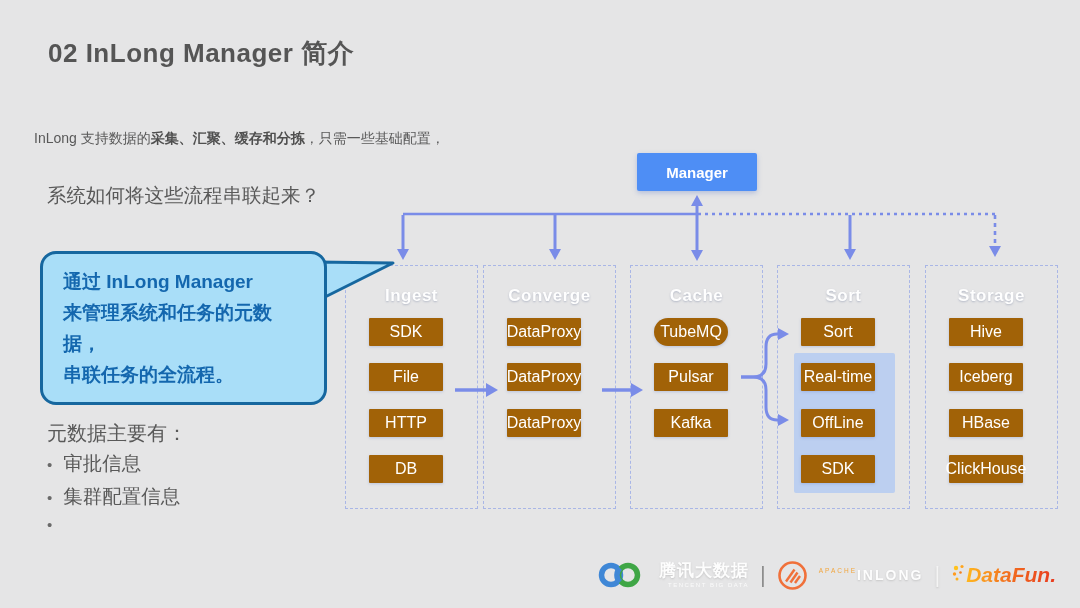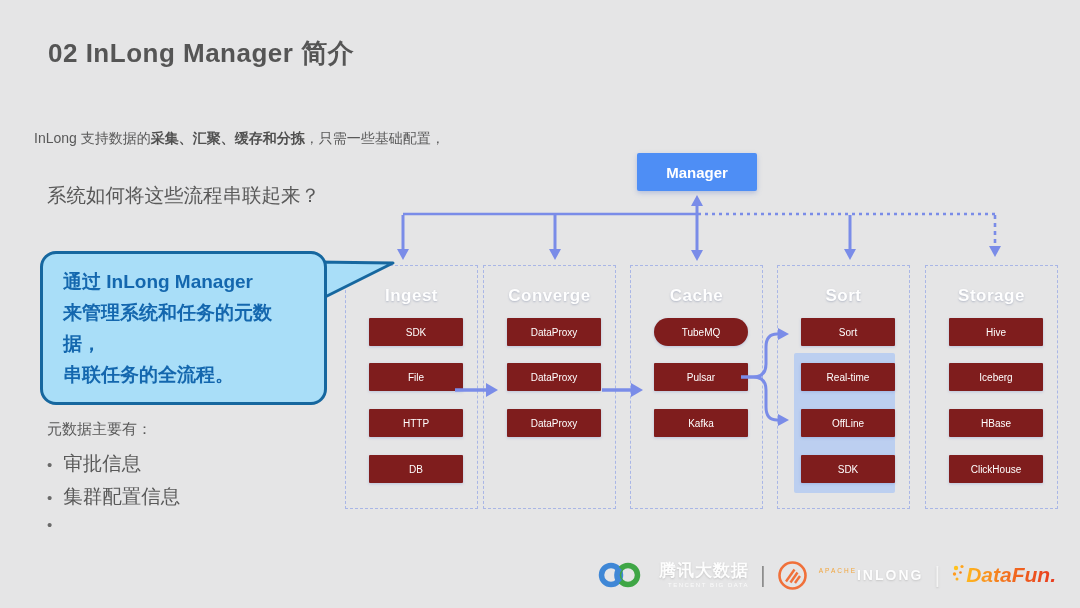--- a/index.html
+++ b/index.html
@@ -23,21 +23,21 @@
   
   .bubble-tail{left:305px;top:250px;width:95px;height:62px;z-index:3;}
   .bubble{
     left:40px;top:251px;width:244px;z-index:4;
     background:#a9def8;border:3px solid #16679f;border-radius:16px;
     padding:12px 17px 12px 20px;
     font-size:19px;line-height:31px;color:#1467ae;font-weight:600;
   }
 
   
-  .meta-head{left:47px;top:420px;font-size:15px;color:#595959;}
+  .meta-head{left:47px;top:420px;font-size:20px;color:#595959;}
   .meta-list{left:47px;top:450px;font-size:19.5px;color:#595959;}
   .meta-list .row{display:flex;align-items:baseline;height:33px;}
   .meta-list .dot{font-size:15px;margin-right:11px;color:#6a6a6a;}
 
   
   .manager-box{
     left:637px;top:153px;width:120px;height:38px;z-index:2;
     background:#4e8ef5;border-radius:2px;
     display:flex;align-items:center;justify-content:center;
     color:#fff;font-weight:700;font-size:15px;
@@ -47,24 +47,24 @@
   .column{
     position:absolute;top:265px;width:131px;height:242px;
     border:1px dashed #a9b6e6;
   }
   .col-title{
     position:absolute;top:20px;left:0;width:100%;text-align:center;
     color:#fefefe;font-weight:700;font-size:17px;letter-spacing:.5px;
     text-shadow:0 1px 2px rgba(120,130,160,.45);
   }
   .node{
-    position:absolute;left:23px;width:94px;height:28px;
-    background:#7f1d1d;border-radius:1px;
+    position:absolute;left:23px;width:74px;height:28px;
+    background:#a16207;border-radius:1px;
     display:flex;align-items:center;justify-content:center;
-    color:#fff;font-size:10px;
+    color:#fff;font-size:16px;
     box-shadow:0 1px 3px rgba(90,120,200,.3);
   }
   .highlight{
     position:absolute;left:16px;top:87px;width:101px;height:140px;
     background:#bccff0;border-radius:2px;
   }
 
   
   .footer{
     right:24px;bottom:12px;height:42px;display:flex;align-items:center;gap:11px;z-index:2;

